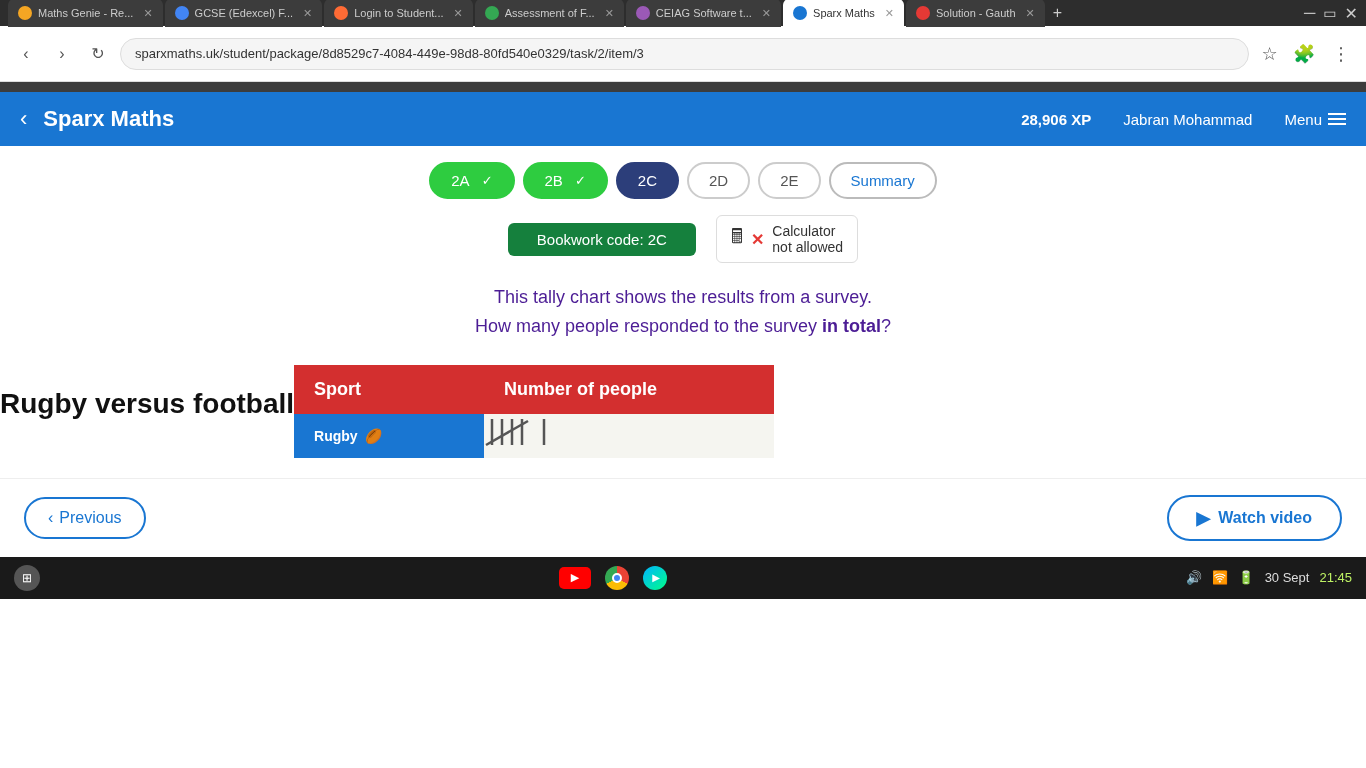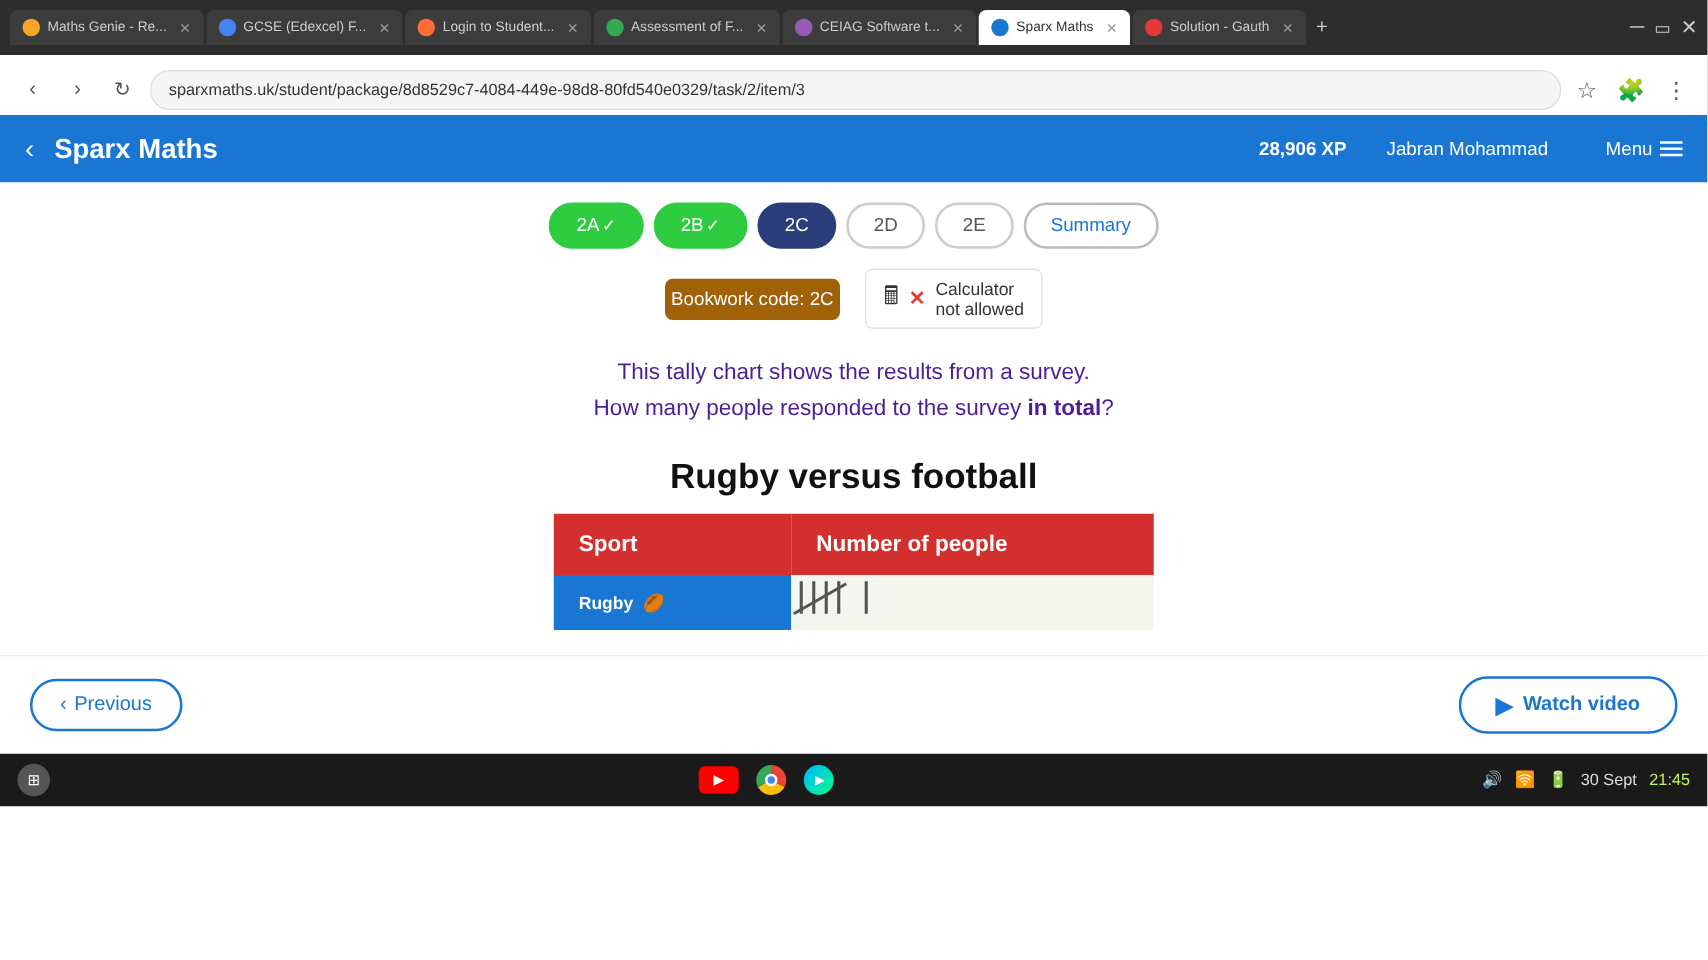--- a/index.html
+++ b/index.html
@@ -1,63 +1,63 @@
 <!DOCTYPE html>
 <html><head>
   <meta charset="utf-8">
   <style>
     * { margin: 0; padding: 0; box-sizing: border-box; }
     body { font-family: 'Segoe UI', Arial, sans-serif; width: 1366px; height: 768px; overflow: hidden; background: #fff; }
 
     
     .browser-chrome { background: #3c3c3c; height: 92px; }
-    .tab-bar { display: flex; align-items: center; background: #2d2d2d; height: 44px; padding: 0 8px; gap: 2px; }
+    .tab-bar { display: flex; align-items: center; background: #2d2d2d; height: 26px; padding: 0 8px; gap: 2px; }
     .tab { display: flex; align-items: center; height: 28px; padding: 0 10px; border-radius: 6px 6px 0 0; font-size: 11px; color: #ccc; background: #3c3c3c; max-width: 160px; gap: 6px; cursor: pointer; }
     .tab.active { background: #fff; color: #333; }
     .tab-icon { width: 14px; height: 14px; border-radius: 50%; background: #888; flex-shrink: 0; }
     .tab-close { margin-left: 4px; font-size: 11px; color: #999; }
     .tab-label { white-space: nowrap; overflow: hidden; text-overflow: ellipsis; max-width: 110px; }
     .new-tab-btn { color: #ccc; font-size: 16px; padding: 0 6px; cursor: pointer; }
     .browser-controls { display: flex; align-items: center; background: #fff; height: 56px; padding: 0 12px; gap: 8px; border-bottom: 1px solid #ddd; }
     .nav-btn { width: 28px; height: 28px; border-radius: 50%; border: none; background: transparent; font-size: 16px; color: #555; cursor: pointer; display: flex; align-items: center; justify-content: center; }
     .url-bar { flex: 1; height: 32px; border: 1px solid #ddd; border-radius: 16px; padding: 0 14px; font-size: 13px; color: #333; background: #f5f5f5; display: flex; align-items: center; }
     .url-text { font-size: 13px; color: #333; }
     .browser-action-btn { font-size: 18px; color: #555; cursor: pointer; padding: 4px; }
 
     
     .app-header { background: #1976d2; display: flex; align-items: center; height: 54px; padding: 0 20px; gap: 16px; }
     .back-btn { color: white; font-size: 22px; cursor: pointer; }
     .app-logo { color: white; font-size: 22px; font-weight: bold; flex: 1; }
     .xp-display { color: white; font-weight: bold; font-size: 15px; }
     .user-name { color: white; font-size: 15px; margin-left: 16px; }
-    .menu-btn { color: white; font-size: 15px; margin-left: 30px; cursor: pointer; display: flex; align-items: center; gap: 6px; }
+    .menu-btn { color: white; font-size: 15px; margin-left: 16px; cursor: pointer; display: flex; align-items: center; gap: 6px; }
     .hamburger { display: flex; flex-direction: column; gap: 3px; }
     .hamburger span { width: 18px; height: 2px; background: white; display: block; }
 
     
     .tabs-row { display: flex; justify-content: center; gap: 8px; padding: 16px 0 8px; background: #fff; }
-    .tab-pill { padding: 8px 20px; border-radius: 24px; font-size: 15px; font-weight: 500; border: 2px solid transparent; cursor: pointer; display: flex; align-items: center; gap: 2px; justify-content: flex-end; }
+    .tab-pill { padding: 8px 20px; border-radius: 24px; font-size: 15px; font-weight: 500; border: 2px solid transparent; cursor: pointer; display: flex; align-items: center; gap: 12px; justify-content: flex-end; }
     .tab-pill.done-green { background: #2ecc40; color: white; border-color: #2ecc40; }
     .tab-pill.active-dark { background: #2c3e7a; color: white; border-color: #2c3e7a; }
     .tab-pill.inactive { background: #fff; color: #555; border-color: #ccc; }
     .tab-pill.summary { background: #fff; color: #1976d2; border-color: #bbb; }
     .check-mark { font-size: 13px; }
 
     
     .info-row { display: flex; justify-content: center; align-items: center; gap: 20px; padding: 8px 0 12px; }
-    .bookwork-badge { background: #a16207; color: white; padding: 8px 5px; border-radius: 6px; font-size: 15px; font-weight: 500; }
+    .bookwork-badge { background: #15803d; color: white; padding: 8px 29px; border-radius: 6px; font-size: 15px; font-weight: 500; }
     .calculator-badge { display: flex; align-items: center; gap: 8px; font-size: 14px; color: #333; border: 1px solid #ddd; border-radius: 6px; padding: 6px 14px; }
     .calc-icon { font-size: 20px; }
 
     
     .question-area { text-align: center; padding: 8px 20px 16px; font-size: 18px; color: #4c1d95; line-height: 1.6; }
     .question-area .bold { font-weight: bold; }
 
     
-    .table-container { display: flex; flex-direction: column; align-items: center; padding: 8px 0 20px; }
+    .table-container { display: flex; flex-direction: row; align-items: center; padding: 8px 0 20px; }
     .table-title { font-size: 28px; font-weight: 900; color: #111; margin-bottom: 14px; }
     .tally-table { border-collapse: collapse; width: 480px; }
     .tally-table th { background: #d32f2f; color: white; font-size: 18px; font-weight: bold; padding: 14px 20px; text-align: left; }
     .tally-table td { padding: 0; }
     .sport-cell { background: #1976d2; color: white; font-size: 14px; font-weight: bold; padding: 14px 20px; display: flex; align-items: center; gap: 8px; min-width: 190px; }
     .tally-cell { background: #f5f5f0; padding: 14px 24px; min-width: 290px; font-size: 22px; color: #333; font-family: monospace; letter-spacing: 2px; }
 
     
     .bottom-bar { display: flex; align-items: center; justify-content: space-between; padding: 16px 24px; background: #fff; border-top: 1px solid #eee; }
     .prev-btn { border: 2px solid #1976d2; color: #1976d2; background: white; border-radius: 24px; padding: 10px 22px; font-size: 16px; cursor: pointer; display: flex; align-items: center; gap: 6px; }

